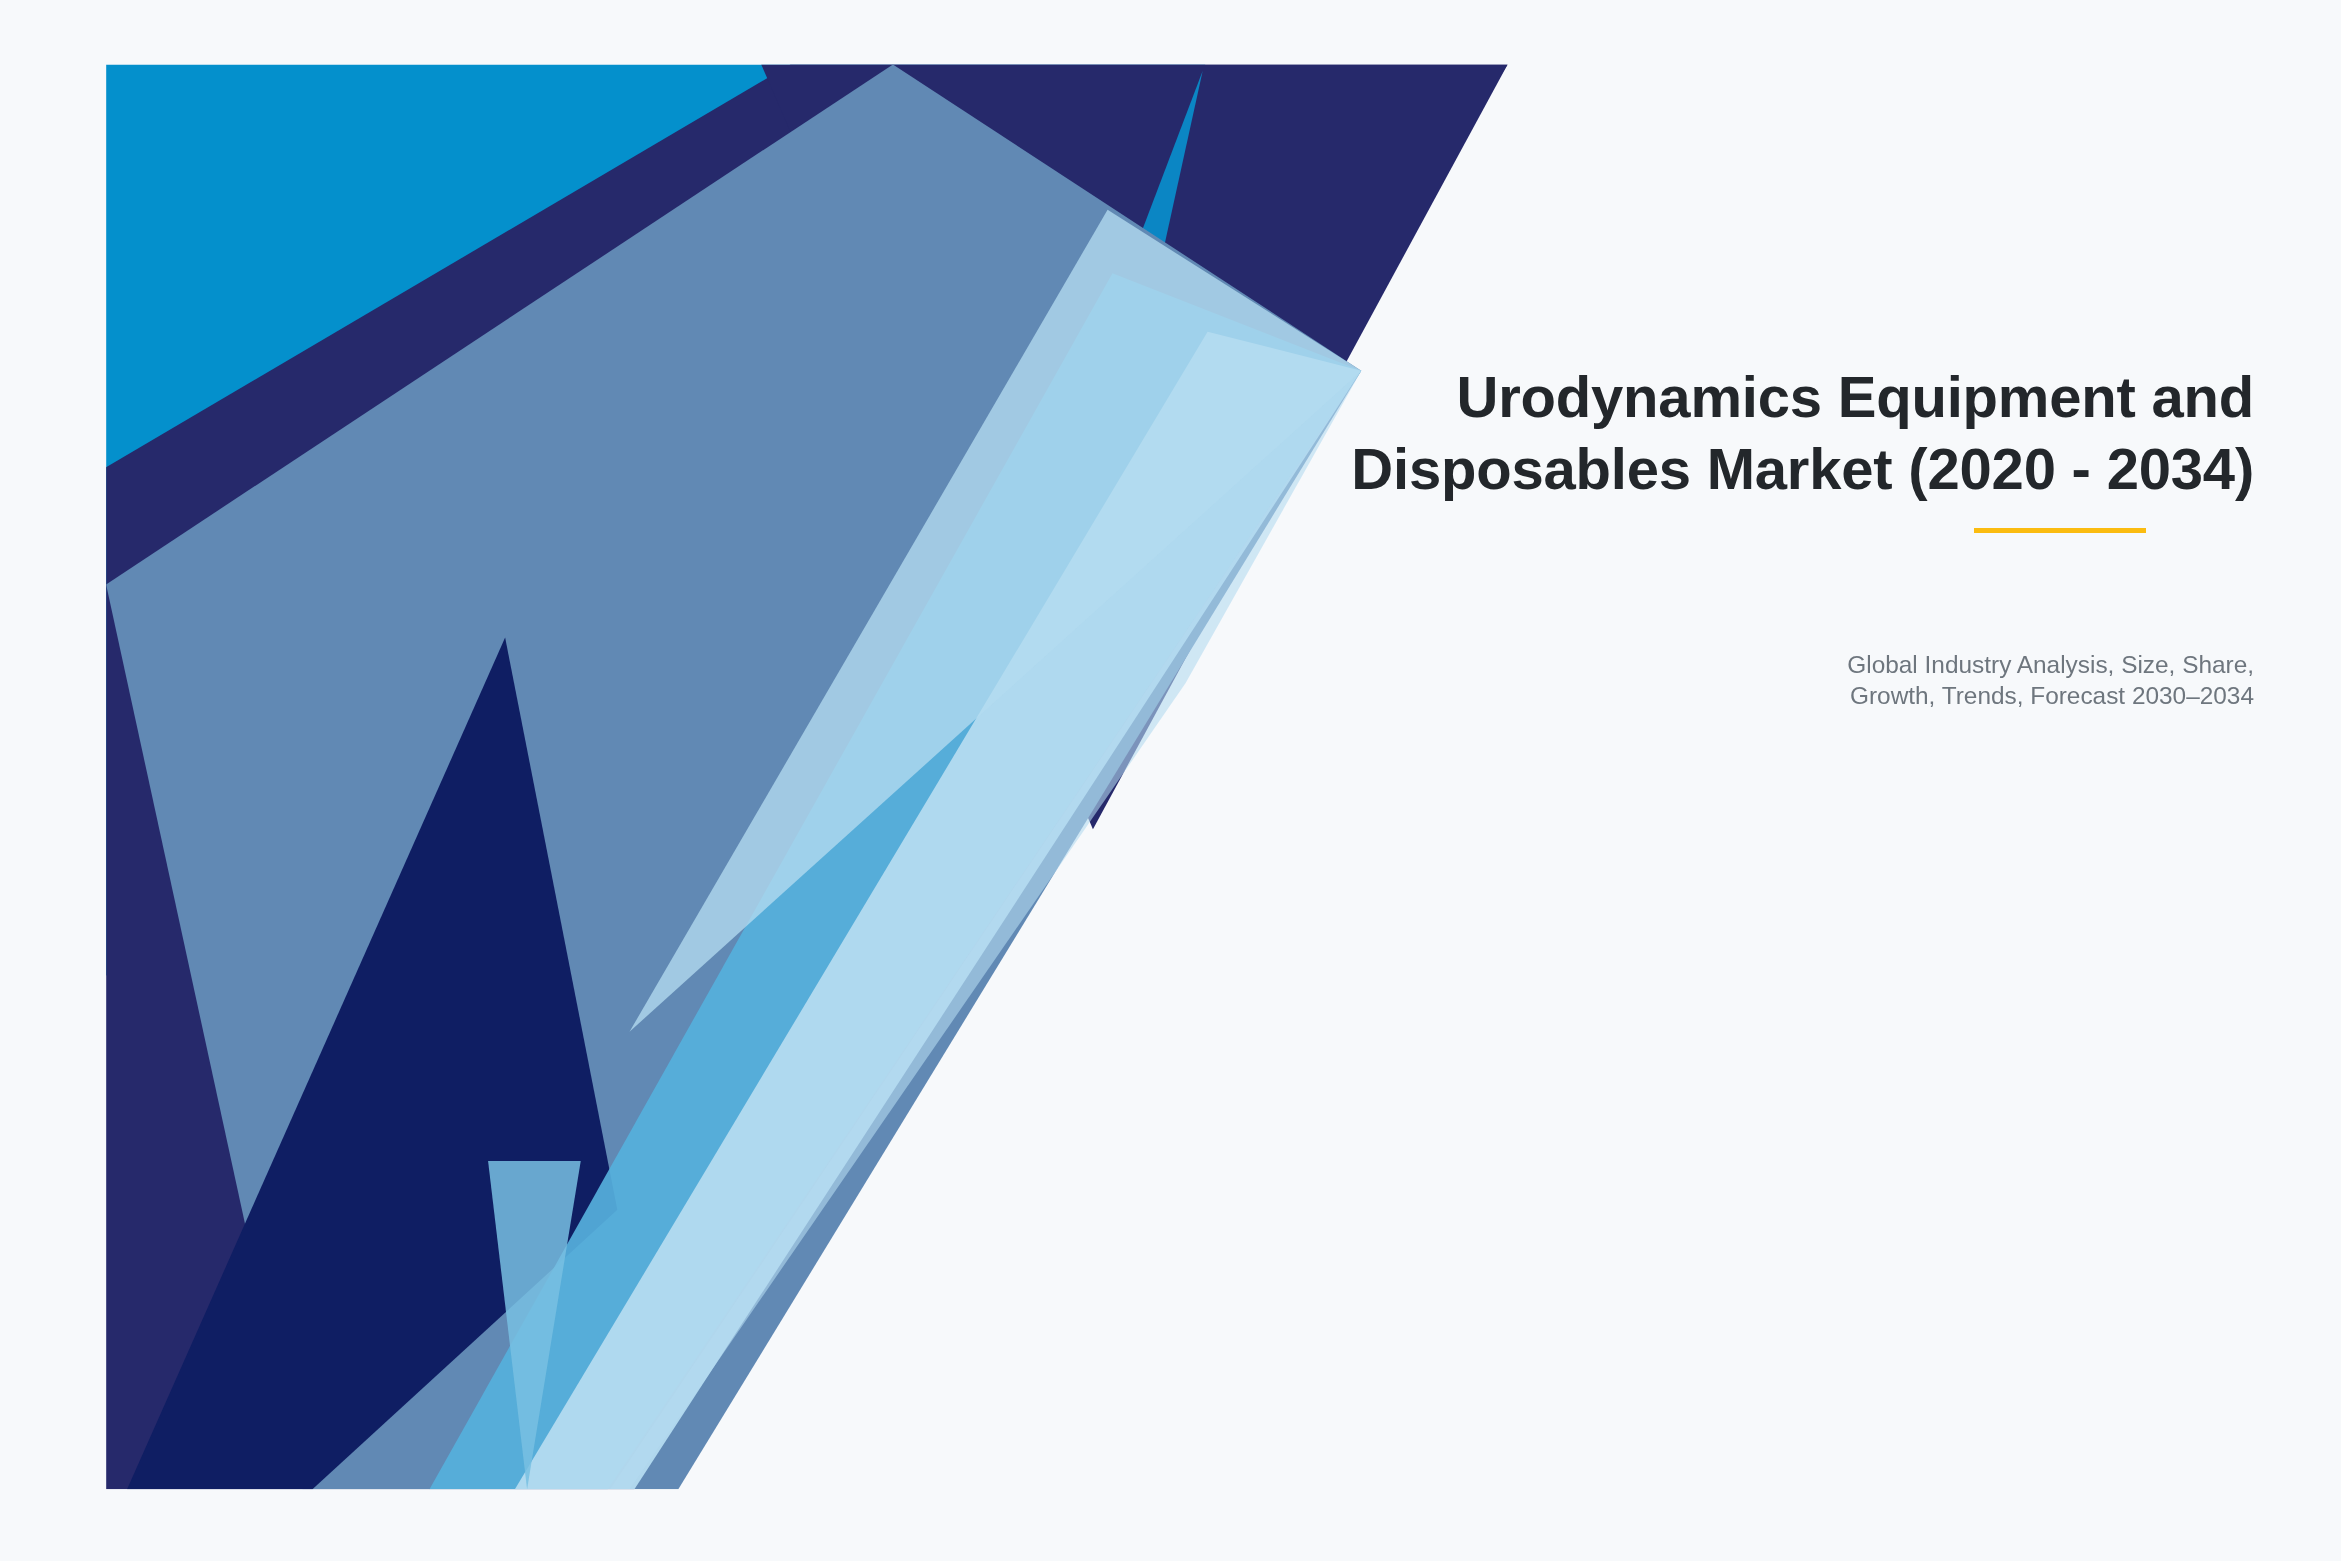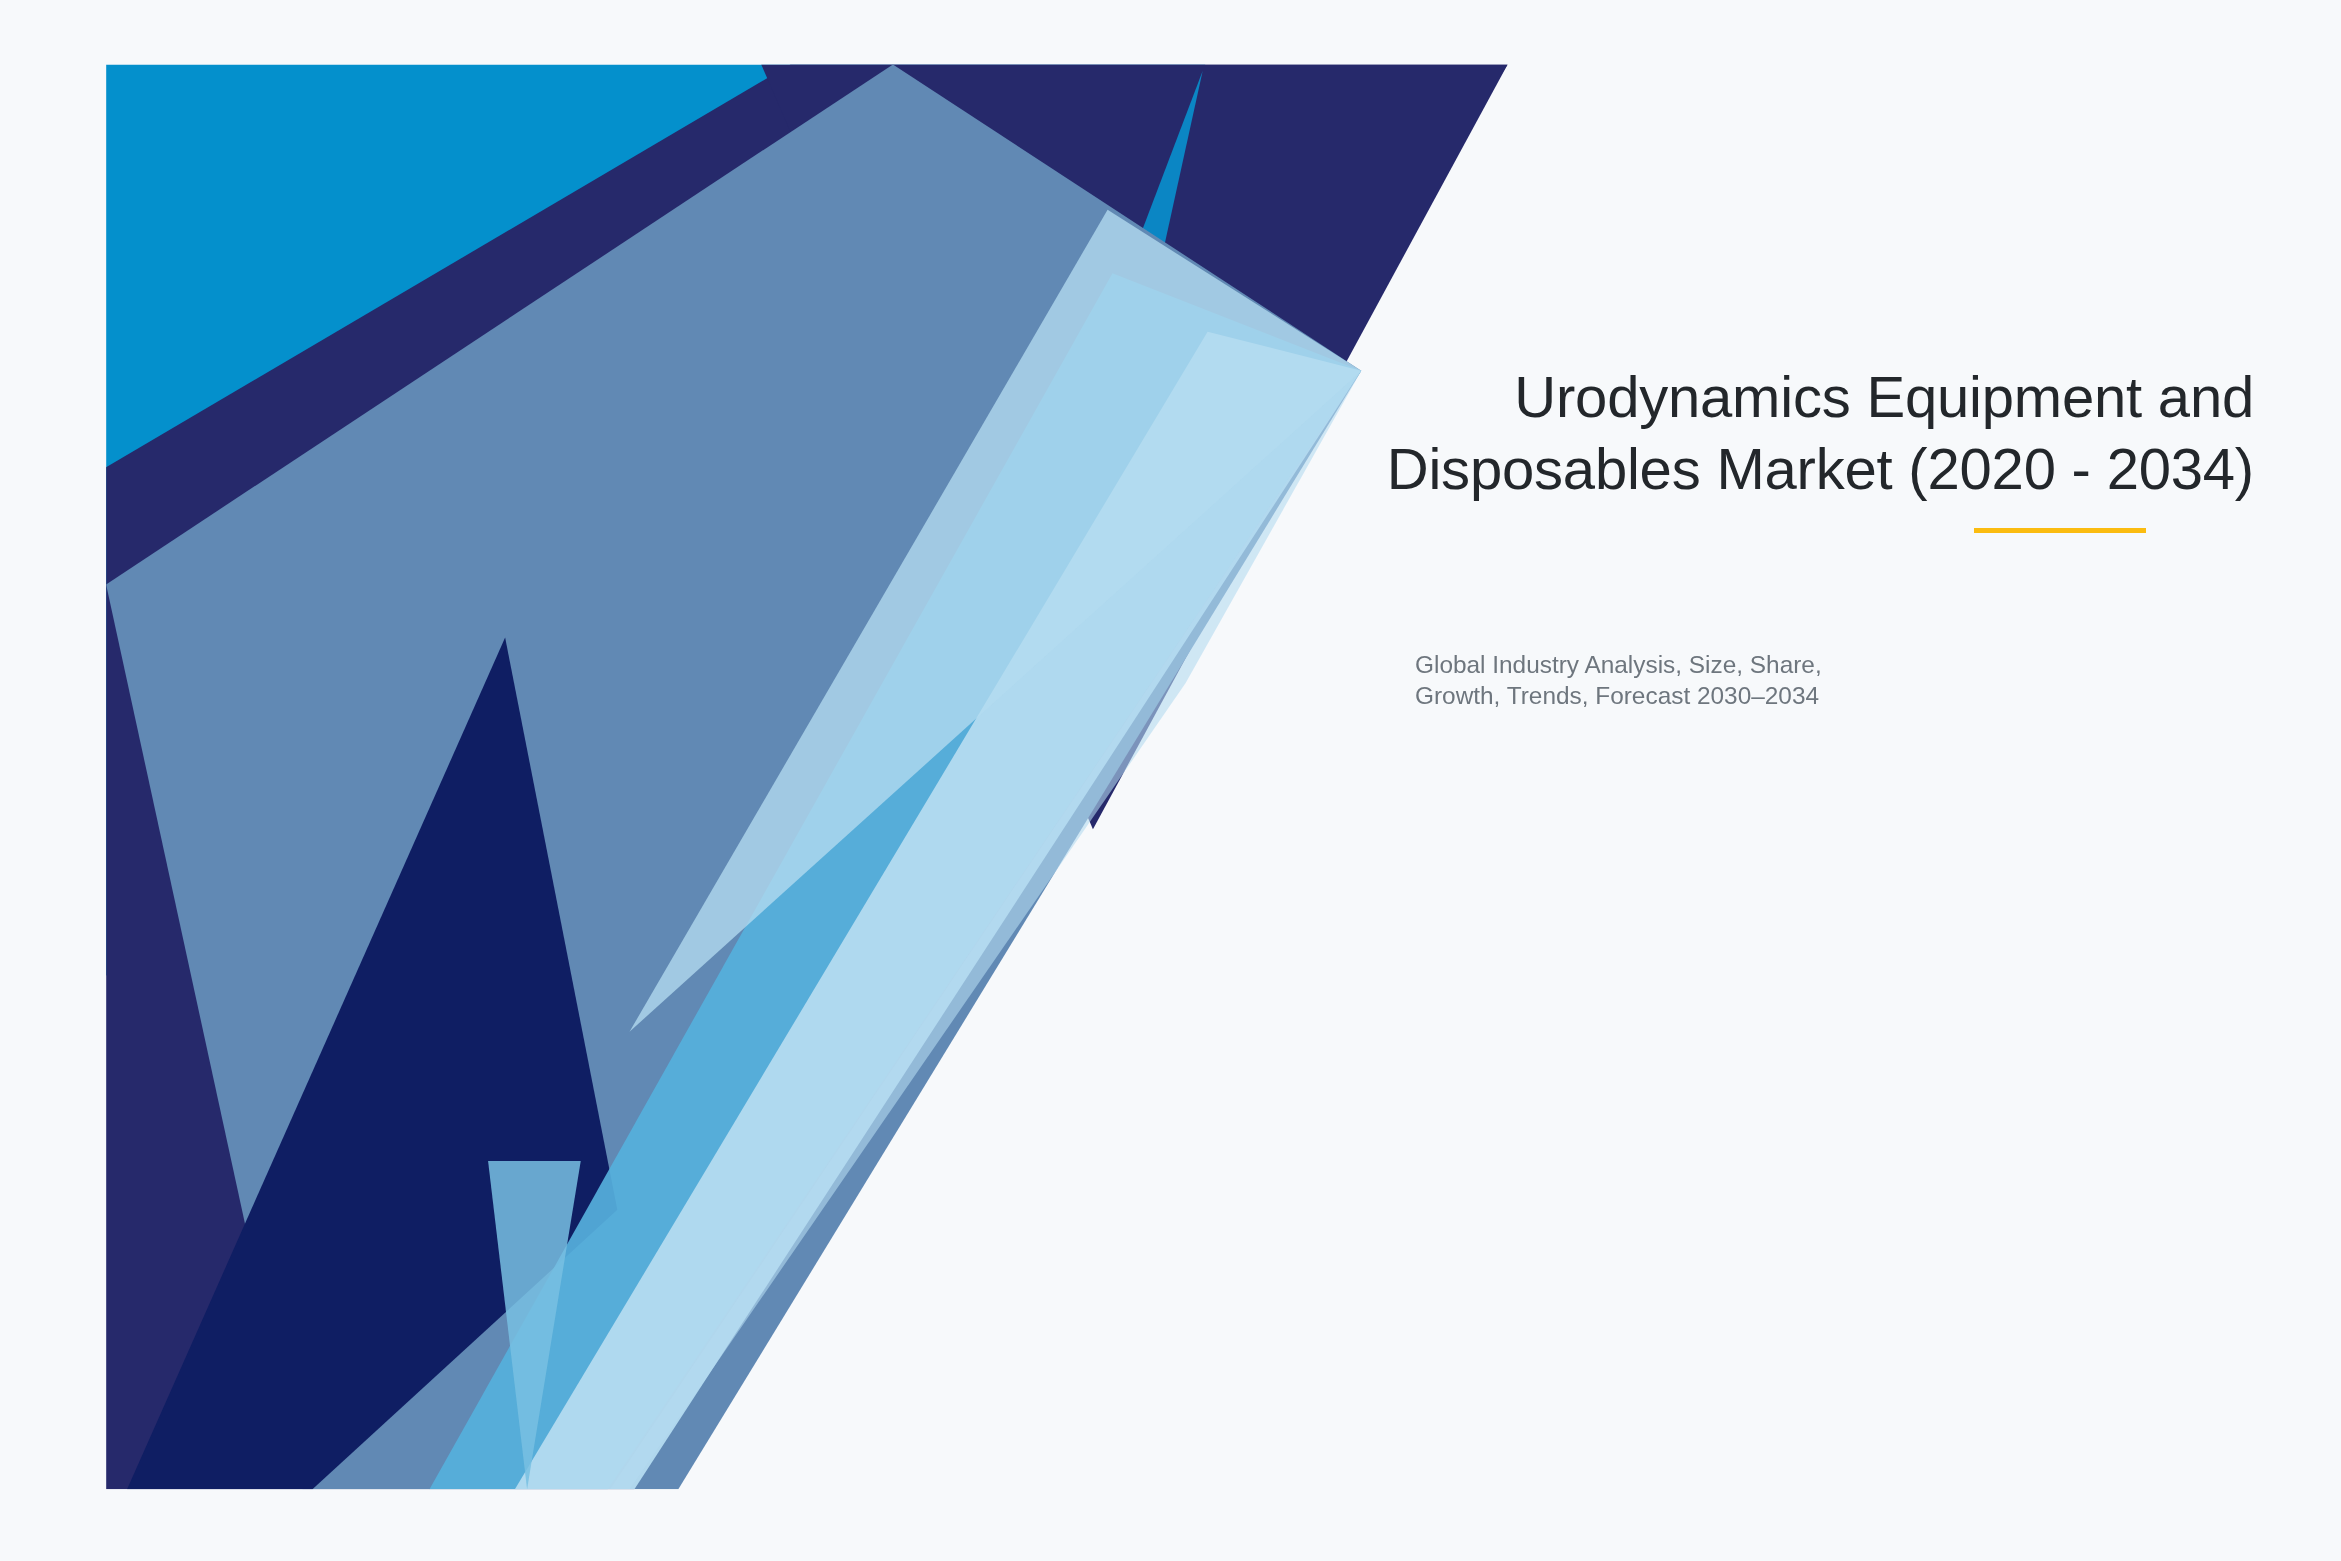--- a/index.html
+++ b/index.html
@@ -38,38 +38,39 @@
     position: absolute;
     left: 927px;
     top: 361px;
     width: 1327px;
     text-align: right;
   }
   #page-title {
     margin: 0;
     font-size: 58px;
     line-height: 1.24;
-    font-weight: 400;
+    font-weight: 700;
     color: #23272B;
     letter-spacing: -0.2px;
   }
   #title-accent {
     position: absolute;
     left: 1974px;
     top: 528px;
     width: 172px;
     height: 5.4px;
     background: #FBBC10;
   }
   #page-subtitle {
     position: absolute;
     left: 1415px;
     top: 649px;
     width: 839px;
     margin: 0;
+    text-align: right;
     font-size: 24.4px;
     line-height: 1.28;
     font-weight: 400;
     color: #6E767E;
   }
 </style>
 </head>
 <body>
 
 <div id="page">

